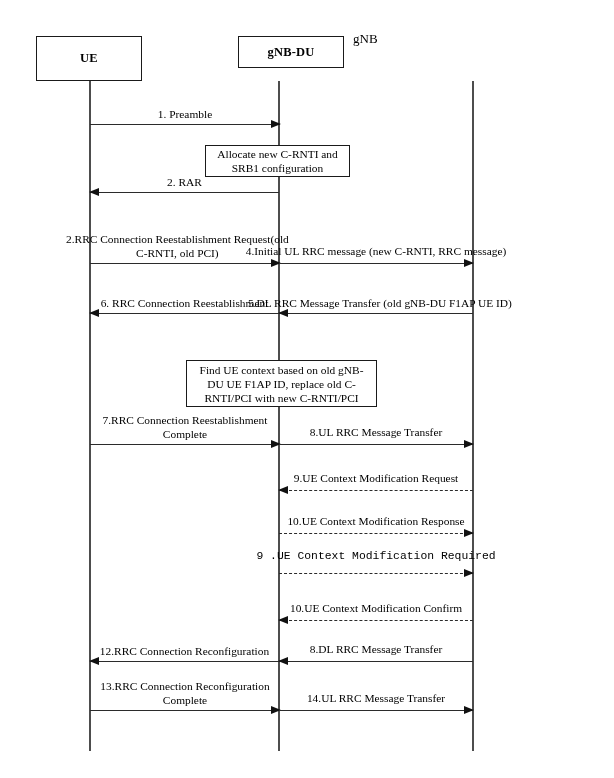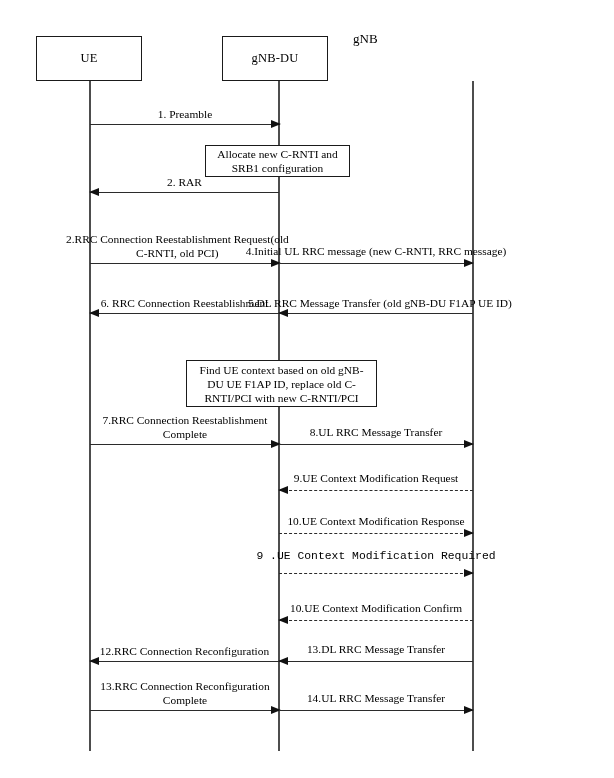--- a/index.html
+++ b/index.html
@@ -23,20 +23,21 @@
   .actor-box {
     position: absolute;
     box-sizing: border-box;
     border: 1.4px solid #1a1a1a;
     background: #ffffff;
     display: flex;
     align-items: center;
     justify-content: center;
     font-size: 12.5px;
     letter-spacing: .2px;
+    font-weight: bold;
   }
   .actor-box .actor-label { white-space: nowrap; }
 
   
   .lifeline {
     position: absolute;
     width: 1.6px;
     background: #4d4d4d;
   }
 
@@ -110,21 +111,21 @@
 </style>
 </head>
 <body>
 
 <div id="canvas">
 
   <div class="actor-box" style="left:36px; top:36px; width:106px; height:45px;">
     <span class="actor-label">UE</span>
   </div>
 
-  <div class="actor-box" style="left:222px; top:36px; width:106px; height:45px;">
+  <div class="actor-box" style="left:238px; top:36px; width:106px; height:32px;">
     <span class="actor-label">gNB-DU</span>
   </div>
 
 
   <div class="group-label" style="left:353px; top:31px;">gNB</div>
 
   <div class="lifeline" style="left:89px;  top:81px; height:670px;"></div>
   <div class="lifeline" style="left:278px; top:81px; height:670px;"></div>
   <div class="lifeline" style="left:472px; top:81px; height:670px;"></div>
 
@@ -215,21 +216,21 @@
 
   <div class="msg left" style="left:90px; top:661px; width:189px;">
     <div class="line"></div>
     <div class="head"></div>
     <div class="caption">12.RRC Connection Reconfiguration</div>
   </div>
 
   <div class="msg left" style="left:279px; top:661px; width:194px;">
     <div class="line"></div>
     <div class="head"></div>
-    <div class="caption" style="bottom:5px;">13.DL RRC Message Transfer</div>
+    <div class="caption" style="bottom:5px;">8.DL RRC Message Transfer</div>
   </div>
 
   <div class="msg right" style="left:90px; top:710px; width:190px;">
     <div class="line"></div>
     <div class="head"></div>
     <div class="caption">13.RRC Connection Reconfiguration
 Complete</div>
   </div>
 
   <div class="msg right" style="left:279px; top:710px; width:194px;">

